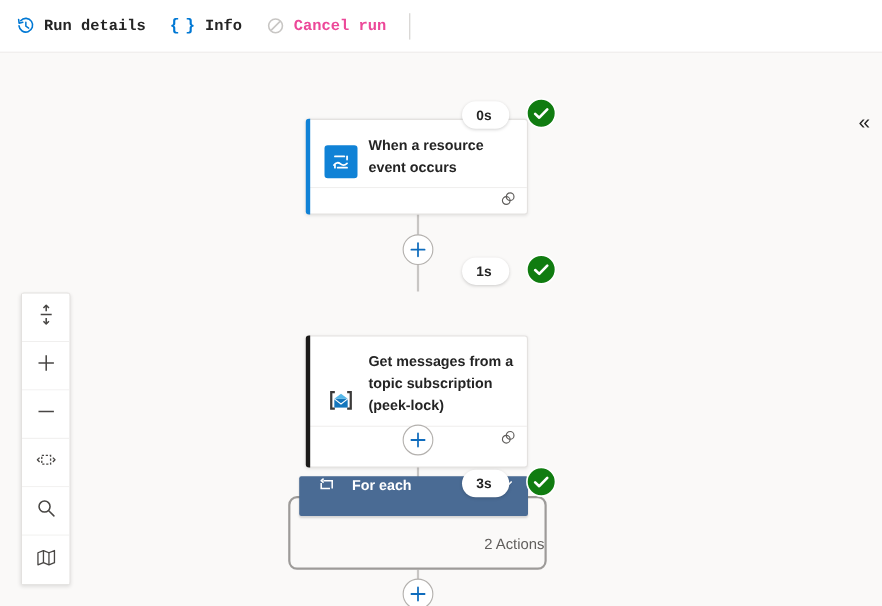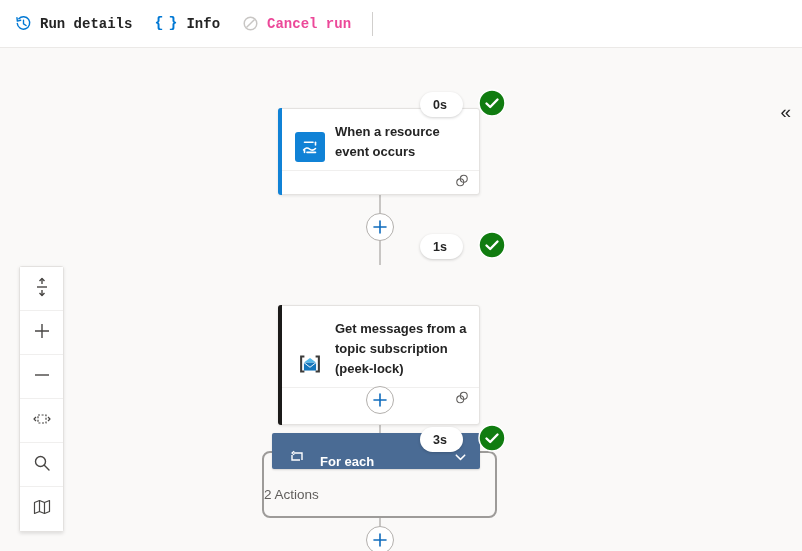--- a/index.html
+++ b/index.html
@@ -41,25 +41,25 @@
 
   .badge { position:absolute; display:flex; align-items:flex-end; z-index:6; cursor:default;gap:28px; }
   .badge-pill { height:25px; background:#fff; border-radius:13px; box-shadow:0 1px 3px rgba(0,0,0,.18);
                 display:flex; align-items:center; padding:0 16px 0 13px; font-size:12.5px;
                 font-weight:700; color:#242424; }
   .badge-check { width:28px; height:28px; margin-left:-13px; }
 
   
   .scope-box { position:absolute; left:262px; top:451px; width:235px; height:67px;
                border:2px solid #9d9b99; border-radius:8px; background:#faf9f8;
-               display:flex; justify-content:flex-start; align-items:flex-start;
+               display:flex; justify-content:flex-end; align-items:flex-start;
                padding-top:34px; cursor:pointer; }
   .scope-box .count { font-size:13.5px; color:#605e5c; }
   .foreach-header { position:absolute; left:272px; top:433px; width:208px; height:36px;
-                    background:#4a6b94; border-radius:2px; display:flex; align-items:flex-end;
+                    background:#4a6b94; border-radius:2px; display:flex; align-items:flex-start;
                     padding:0 12px 0 17px; gap:15px; z-index:4; cursor:pointer;
                     box-shadow:0 1px 2px rgba(0,0,0,.15); }
   .foreach-header .fh-title { flex:1; color:#fff; font-size:13px; font-weight:600; }
 
   
   .zoom-panel { position:absolute; left:19px; top:266px; width:45px; background:#fff;
                 border:1px solid #e3e1df; border-radius:3px; box-shadow:0 1.6px 3.6px rgba(0,0,0,.1); }
   .zctl { width:43px; height:44px; display:flex; align-items:center; justify-content:center;
           cursor:pointer; border-bottom:1px solid #f0efee; background:#fff; }
   .zctl:last-child { border-bottom:none; }

